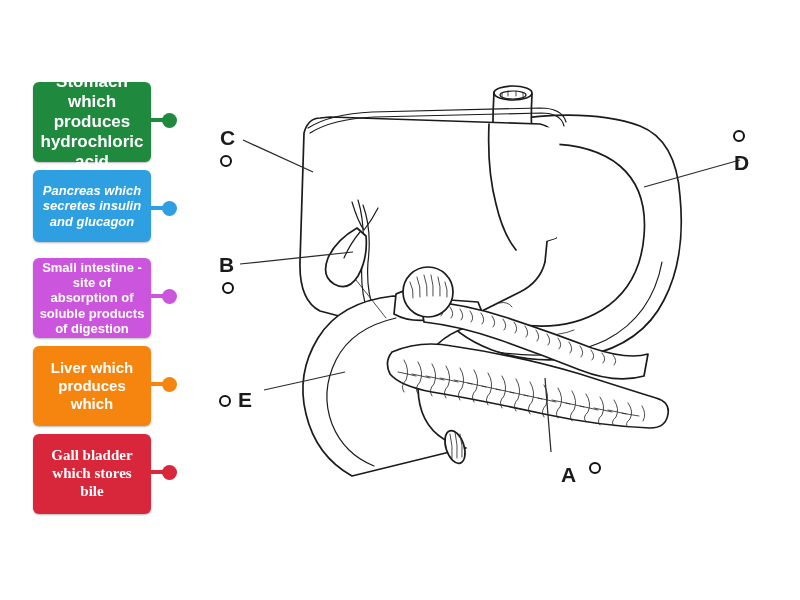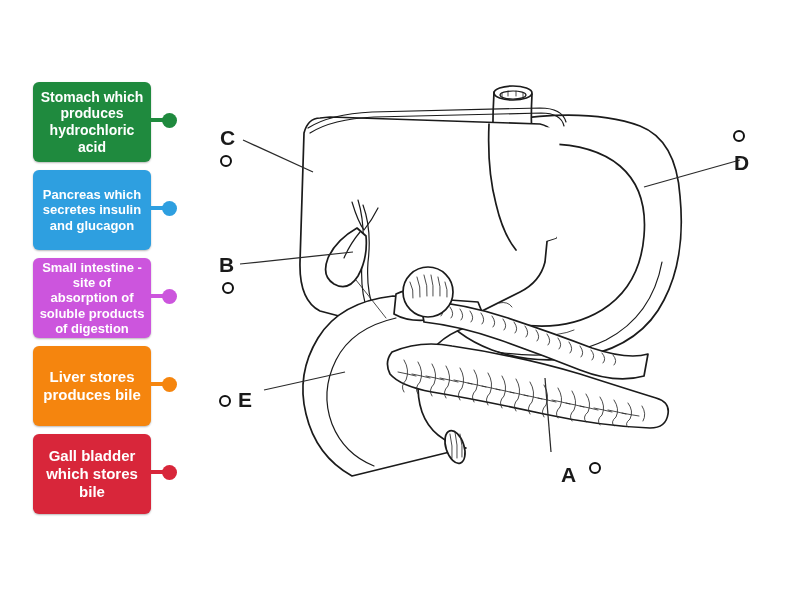--- a/index.html
+++ b/index.html
@@ -296,48 +296,48 @@
 
   <div class="ring" style="left:219px; top:395px;"></div>
   <div class="letter" style="left:238px; top:388px;">E</div>
 
   <div class="ring" style="left:733px; top:130px;"></div>
   <div class="letter" style="left:734px; top:151px;">D</div>
 
   <div class="letter" style="left:561px; top:463px;">A</div>
   <div class="ring" style="left:589px; top:462px;"></div>
 
-  <div class="label-box" style="top:82px; height:80px; background:#1f8a3e; font-size:14px;">
+  <div class="label-box" style="top:82px; height:80px; background:#1f8a3e; font-size:17px;">
     <span class="txt">Stomach which produces hydrochloric acid</span>
   </div>
   <div class="connector" style="top:118px; background:#1f8a3e;">
     <span class="dot" style="background:#1f8a3e;"></span>
   </div>
 
-  <div class="label-box" style="top:170px; height:80px; background:#2e9fe0; font-size:13px;">
+  <div class="label-box" style="top:170px; height:72px; background:#2e9fe0; font-size:13px;font-style:italic;">
     <span class="txt">Pancreas which secretes insulin and glucagon</span>
   </div>
   <div class="connector" style="top:206px; background:#2e9fe0;">
     <span class="dot" style="background:#2e9fe0;"></span>
   </div>
 
   <div class="label-box" style="top:258px; height:80px; background:#cc55dd; font-size:13px;">
     <span class="txt">Small intestine - site of absorption of soluble products of digestion</span>
   </div>
   <div class="connector" style="top:294px; background:#cc55dd;">
     <span class="dot" style="background:#cc55dd;"></span>
   </div>
 
   <div class="label-box" style="top:346px; height:80px; background:#f5850e; font-size:15px;">
-    <span class="txt">Liver stores produces bile</span>
+    <span class="txt">Liver which produces which</span>
   </div>
   <div class="connector" style="top:382px; background:#f5850e;">
     <span class="dot" style="background:#f5850e;"></span>
   </div>
 
-  <div class="label-box" style="top:434px; height:80px; background:#d8263a; font-size:15px;">
+  <div class="label-box" style="top:434px; height:80px; background:#d8263a; font-size:15px;font-family:Liberation Serif, serif;">
     <span class="txt">Gall bladder which stores bile</span>
   </div>
   <div class="connector" style="top:470px; background:#d8263a;">
     <span class="dot" style="background:#d8263a;"></span>
   </div>
 
 </div>
 
 </body></html>

